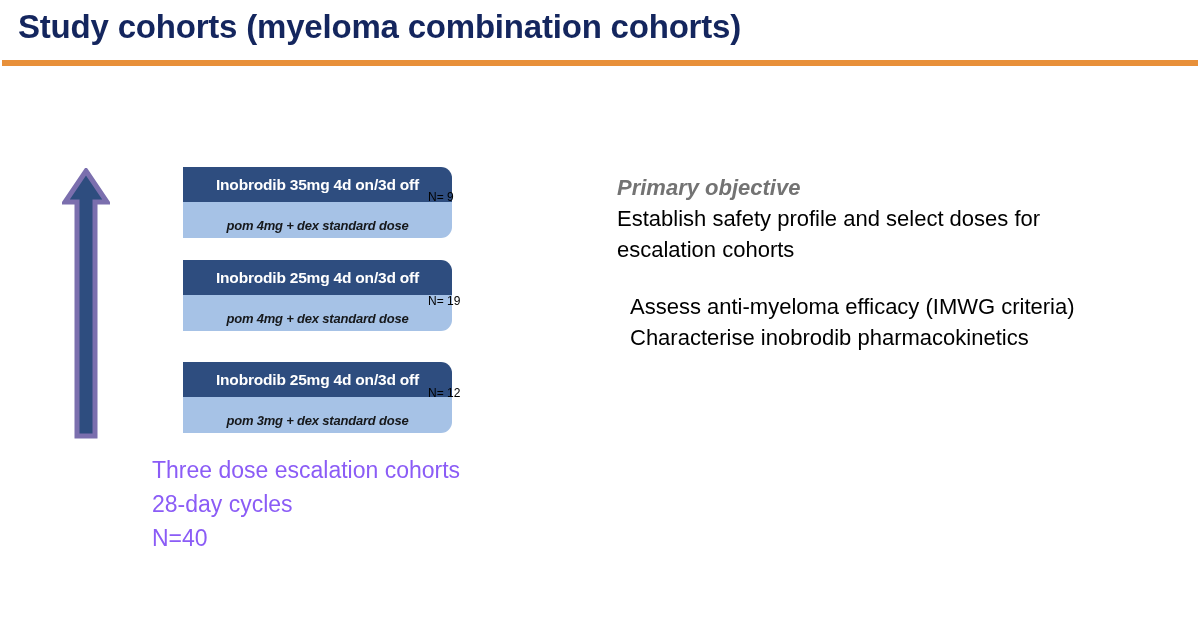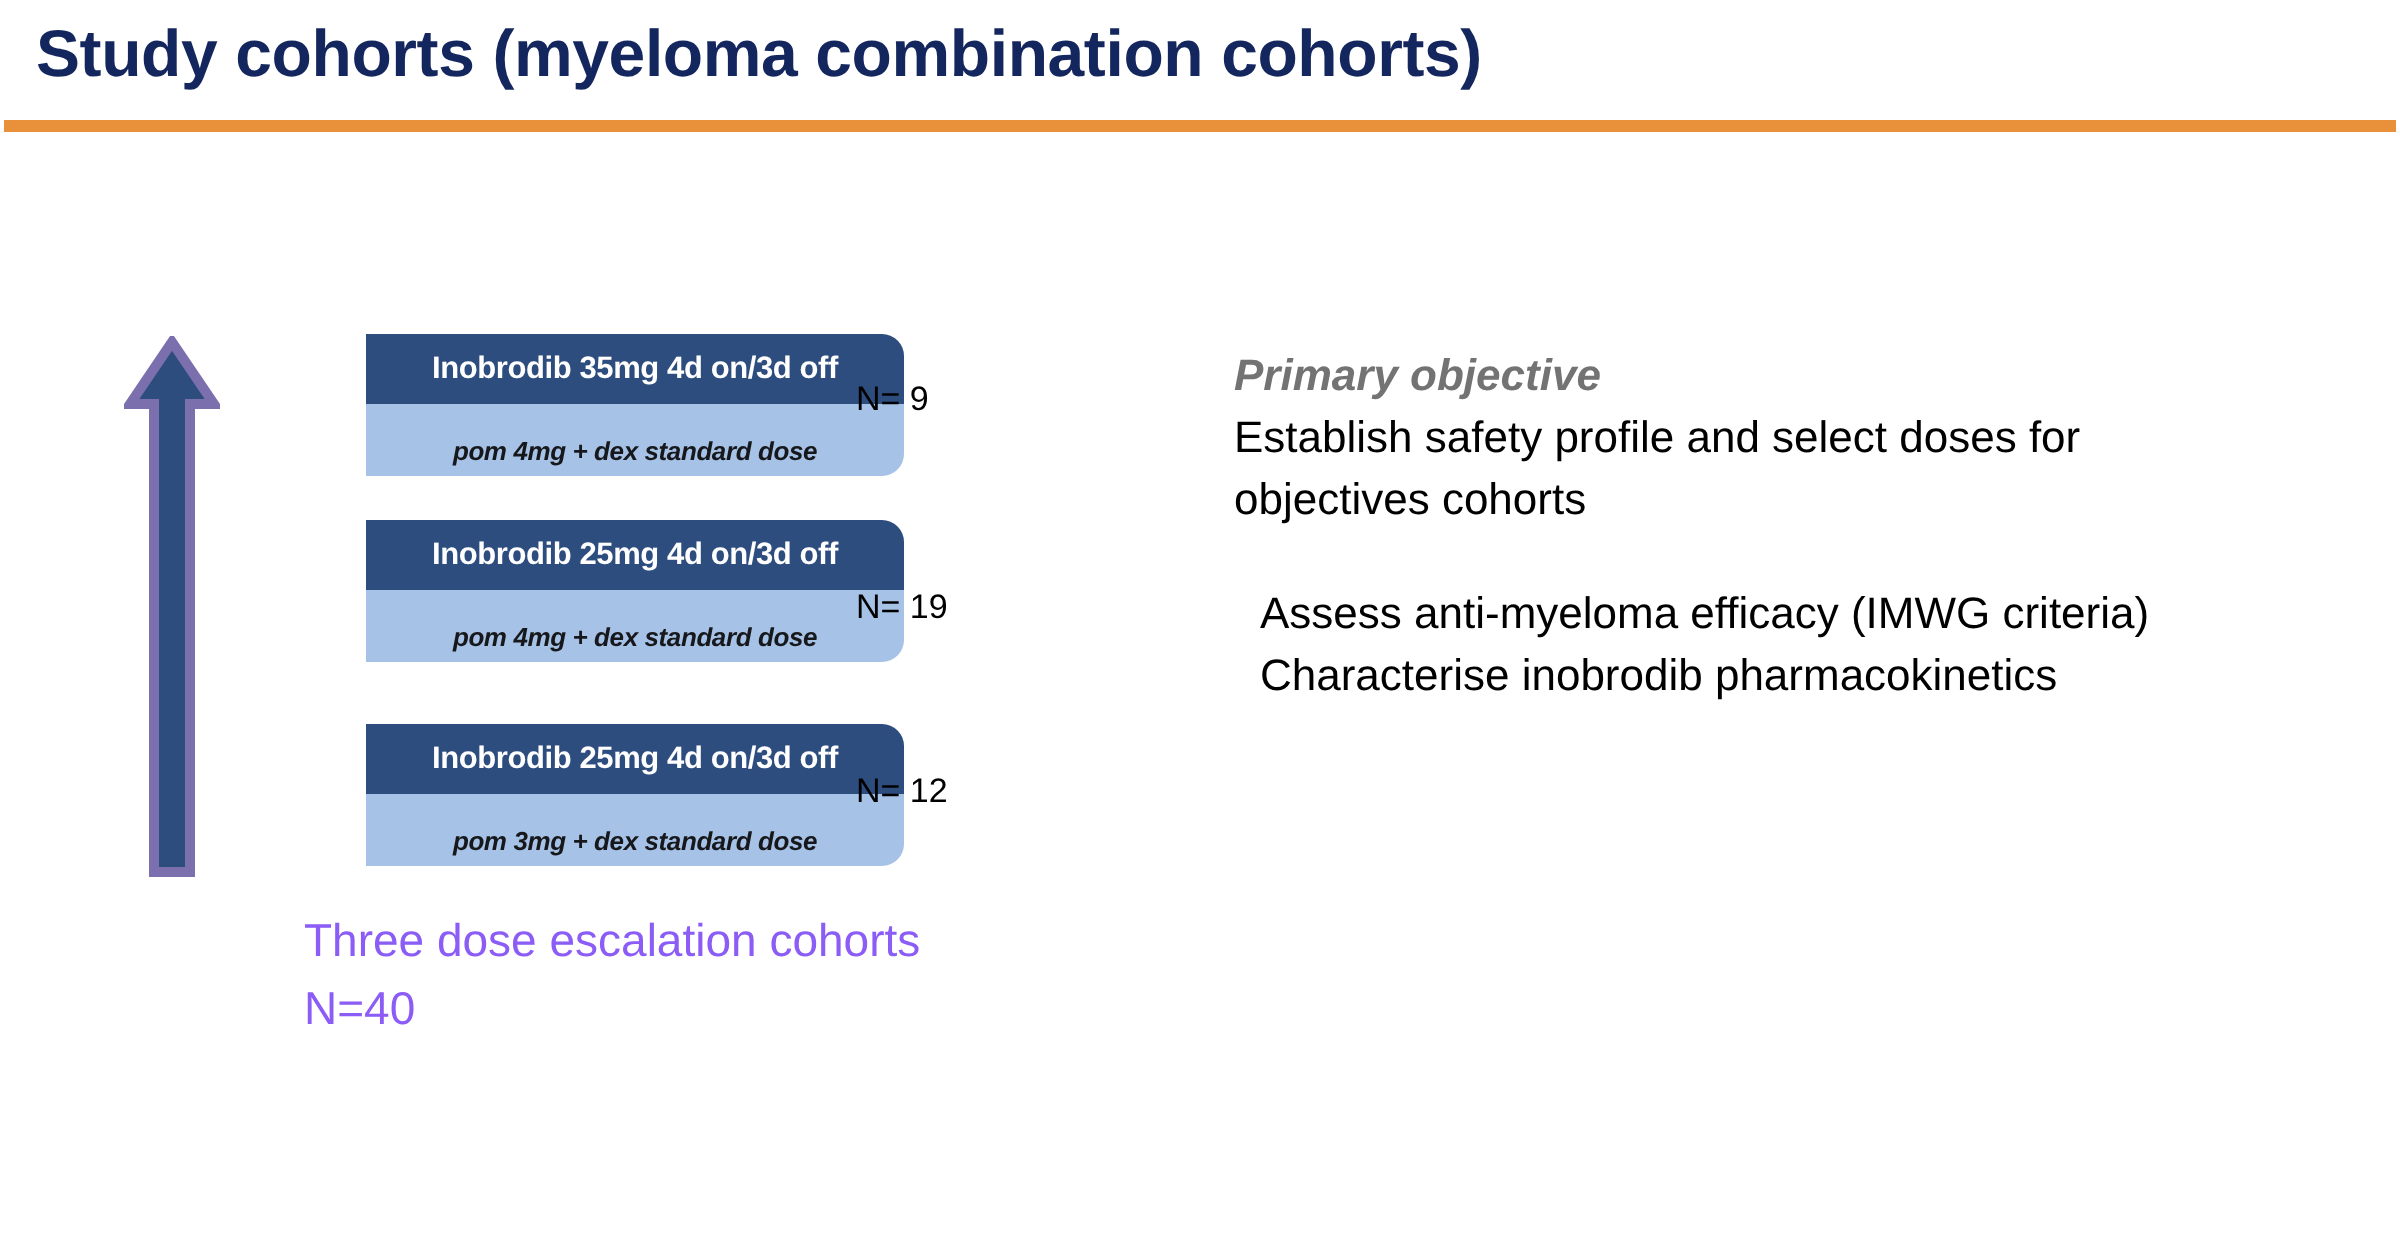--- a/index.html
+++ b/index.html
@@ -83,21 +83,21 @@
     align-items: center;
     justify-content: center;
     letter-spacing: -0.2px;
     white-space: nowrap;
   }
 
   
   .n-label {
     position: absolute;
     left: 428px;
-    font-size: 17px;
+    font-size: 12px;
     color: #000000;
     white-space: nowrap;
   }
   .n-1 { top: 190px; }
   .n-2 { top: 294px; }
   .n-3 { top: 386px; }
 
   
   .left-summary {
     position: absolute;
@@ -160,29 +160,30 @@
 <div class="n-label n-2">N= 19</div>
 
 <div class="cohort-box cohort-3">
   <div class="cohort-top">Inobrodib 25mg 4d on/3d off</div>
   <div class="cohort-bottom">pom 3mg + dex standard dose</div>
 </div>
 <div class="n-label n-3">N= 12</div>
 
 <div class="left-summary">
   <div>Three dose escalation cohorts</div>
+  <div>28-day cycles</div>
   <div>N=40</div>
 </div>
 
 <div class="objectives">
 
   <div class="obj-group">
     <div class="obj-heading">Primary objective</div>
     <div class="obj-line">Establish safety profile and select doses for</div>
-    <div class="obj-line">objectives cohorts</div>
+    <div class="obj-line">escalation cohorts</div>
   </div>
 
   <div class="obj-group">
     <div class="obj-line indent">Assess anti-myeloma efficacy (IMWG criteria)</div>
     <div class="obj-line indent">Characterise inobrodib pharmacokinetics</div>
   </div>
 
 
 </div>
 

